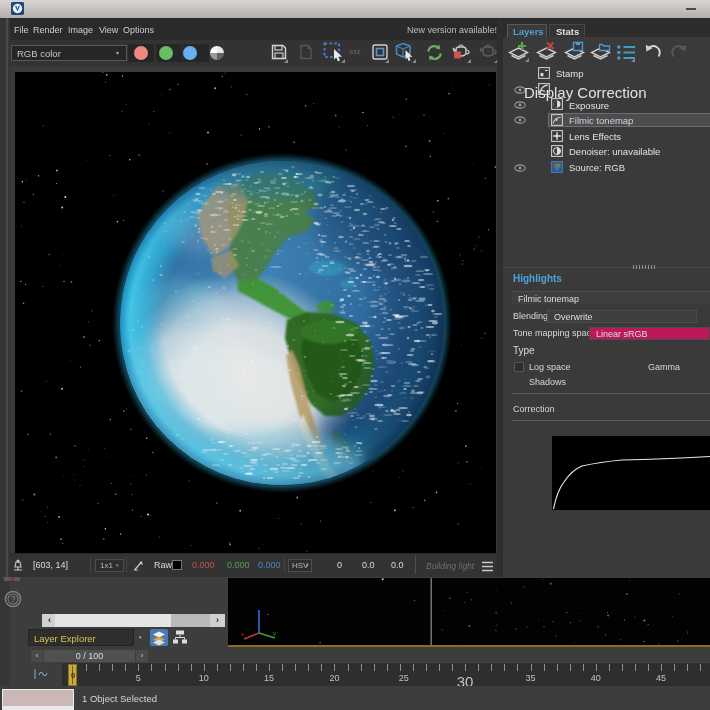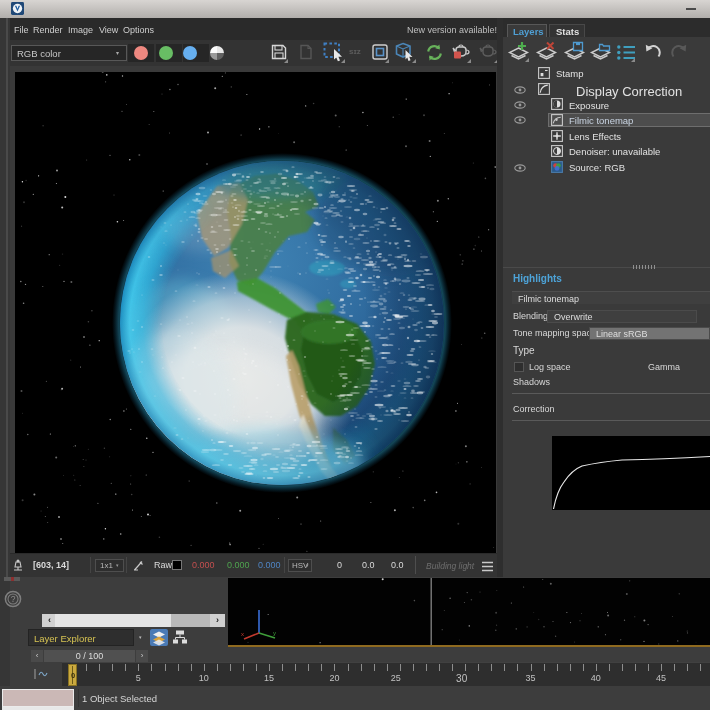--- a/index.html
+++ b/index.html
@@ -1398,21 +1398,21 @@
           <ellipse cx="190" cy="293" rx="1.8" ry="0.5" fill="#fff" opacity="0.13"></ellipse>
         </g>
 </g>
 </svg>
 
 <div class="abs" style="left:10px;top:553px;width:487px;height:24px;background:#333;border-top:1px solid #2a2a2a"></div>
 <svg class="abs" style="left:12px;top:558px" width="12" height="14" viewBox="0 0 12 14">
  <path d="M3 9 L9 9 L8 4 L4 4 Z M6 9 L6 12 M2 12 L10 12" stroke="#c9c9c9" stroke-width="1.1" fill="none"></path>
  <circle cx="6" cy="3" r="1.5" fill="#c9c9c9"></circle>
 </svg>
-<span class="abs" style="left:33px;top:560px;color:#dadada;font-size:9px;font-weight:bold">[603, 14]</span>
+<span class="abs" style="left:33px;top:560px;color:#dadada;font-size:9px;font-weight:normal">[603, 14]</span>
 <div class="abs" style="left:90px;top:557px;width:1px;height:16px;background:#454545"></div>
 <div class="abs" style="left:95px;top:559px;width:29px;height:13px;background:#2e2e2e;border:1px solid #4e4e4e">
  <span class="abs" style="left:4px;top:1px;color:#b8b8b8;font-size:8px">1x1</span>
       <span class="abs" style="left:20px;top:2px;font-size:5px;color:#999">▾</span>
 </div>
 <div class="abs" style="left:126px;top:557px;width:1px;height:16px;background:#454545"></div>
 <svg class="abs" style="left:133px;top:559px" width="13" height="13" viewBox="0 0 13 13">
  <path d="M1 11 L5 11 M1.5 11 L9 2.5 M7 3 L9.5 5.5" stroke="#c9c9c9" stroke-width="1.2" fill="none"></path>
 </svg>
 <span class="abs" style="left:154px;top:560px;color:#dadada;font-size:9px;font-weight:normal">Raw</span>
@@ -1503,21 +1503,21 @@
     <svg class="abs" style="left:538px;top:67px" width="12" height="12" viewBox="0 0 12 12">
 <rect x="0.6" y="0.6" width="10.8" height="10.8" fill="#3a3a3a" stroke="#c9c9c9" stroke-width="1.1"></rect>
       <rect x="2.6" y="6" width="2.8" height="3.2" fill="#ddd"></rect>
       <path d="M7 3.5 H9.6" stroke="#ddd" stroke-width="1.1"></path>
     </svg>
     <span class="abs" style="left:556px;top:68px;color:#e2e2e2;font-size:9.5px">Stamp</span>
     <svg class="abs" style="left:538px;top:83px" width="12" height="12" viewBox="0 0 12 12">
 <rect x="0.6" y="0.6" width="10.8" height="10.8" fill="#3a3a3a" stroke="#c9c9c9" stroke-width="1.1"></rect>
       <path d="M2.2 9.8 Q3 3 9.8 2.2" fill="none" stroke="#ddd" stroke-width="1.2"></path>
     </svg>
-    <span class="abs" style="left:576px;top:84px;color:#e2e2e2;font-size:13px">Display Correction</span>
+    <span class="abs" style="left:524px;top:84px;color:#e2e2e2;font-size:15px">Display Correction</span>
     <svg class="abs" style="left:551px;top:98px" width="12" height="12" viewBox="0 0 12 12">
 <rect x="0.6" y="0.6" width="10.8" height="10.8" fill="#3a3a3a" stroke="#c9c9c9" stroke-width="1.1"></rect>
       <circle cx="6" cy="6" r="3.5" fill="#ddd"></circle>
       <path d="M6 2.5 A3.5 3.5 0 0 0 6 9.5 Z" fill="#3a3a3a"></path>
     </svg>
     <span class="abs" style="left:569px;top:99.5px;color:#e2e2e2;font-size:9.5px">Exposure</span>
     <svg class="abs" style="left:551px;top:114px" width="12" height="12" viewBox="0 0 12 12">
 <rect x="0.6" y="0.6" width="10.8" height="10.8" fill="#4d4d4d" stroke="#c9c9c9" stroke-width="1.1"></rect>
       <path d="M2.2 9.3 Q3.6 3.6 9.8 3.2" fill="none" stroke="#c6c6c6" stroke-width="1.1"></path>
       <circle cx="5.5" cy="5.8" r="1.2" fill="#c6c6c6"></circle>
@@ -1547,28 +1547,28 @@
 <div class="abs" style="left:633px;top:265px;width:24px;height:4px;background:repeating-linear-gradient(90deg,#909090 0 1px,transparent 1px 3px)"></div>
 <span class="abs" style="left:513px;top:273px;color:#4da3d8;font-weight:bold;font-size:10px">Highlights</span>
 <div class="abs" style="left:512px;top:291px;width:198px;height:13px;background:#3f3f3f;border-top:1px solid #4e4e4e">
  <span class="abs" style="left:6px;top:2px;color:#dedede;font-size:9px">Filmic tonemap</span>
 </div>
 <span class="abs" style="left:513px;top:311px;color:#d8d8d8;font-size:9px">Blending</span>
 <div class="abs" style="left:547px;top:310px;width:150px;height:13px;background:#3f3f3f;border:1px solid #4b4b4b">
  <span class="abs" style="left:6px;top:1px;color:#dedede;font-size:9px">Overwrite</span>
 </div>
 <span class="abs" style="left:513px;top:328px;color:#d8d8d8;font-size:9px">Tone mapping space</span>
-<div class="abs" style="left:589px;top:327px;width:121px;height:13px;background:#737373;border:1px solid #4b4b4b">
+<div class="abs" style="left:589px;top:327px;width:121px;height:13px;background:#be185d;border:1px solid #4b4b4b">
  <span class="abs" style="left:6px;top:1px;color:#dedede;font-size:9px">Linear sRGB</span>
 </div>
 <span class="abs" style="left:513px;top:345px;color:#d8d8d8;font-size:10px">Type</span>
 <div class="abs" style="left:514px;top:362px;width:10px;height:10px;background:#2e2e2e;border:1px solid #555"></div>
 <span class="abs" style="left:529px;top:362px;color:#d8d8d8;font-size:9px">Log space</span>
 <span class="abs" style="left:648px;top:362px;color:#d8d8d8;font-size:9px">Gamma</span>
-<span class="abs" style="left:513px;top:377px;color:#d8d8d8;font-size:9px">Shadows</span>
+<span class="abs" style="left:529px;top:377px;color:#d8d8d8;font-size:9px">Shadows</span>
 <div class="abs" style="left:512px;top:393px;width:198px;height:1px;background:#5a5a5a"></div>
 <span class="abs" style="left:513px;top:404px;color:#d8d8d8;font-size:9px">Correction</span>
 <div class="abs" style="left:512px;top:420px;width:198px;height:1px;background:#5a5a5a"></div>
 <div class="abs" style="left:552px;top:436px;width:158px;height:74px;background:#000">
  <svg width="158" height="74" viewBox="0 0 158 74">
   <path d="M1.5 73 Q5 55 12 46 Q20 34 30 30 Q48 26 70 24 Q110 23 158 20.5" fill="none" stroke="#e8e8e8" stroke-width="1.2"></path>
  </svg>
 </div>
 
 <div class="abs" style="left:10px;top:577px;width:700px;height:133px;background:#3d3d3d"></div>
@@ -1728,22 +1728,22 @@
     <div class="abs" style="left:635.0px;top:664px;width:1px;height:7px;background:#8e8e8e"></div>
     <div class="abs" style="left:648.1px;top:664px;width:1px;height:7px;background:#8e8e8e"></div>
     <div class="abs" style="left:661.1px;top:664px;width:1px;height:7px;background:#8e8e8e"></div>
     <div class="abs" style="left:674.2px;top:664px;width:1px;height:7px;background:#8e8e8e"></div>
     <div class="abs" style="left:687.3px;top:664px;width:1px;height:7px;background:#8e8e8e"></div>
     <div class="abs" style="left:700.4px;top:664px;width:1px;height:7px;background:#8e8e8e"></div>
     <div class="abs" style="left:129.3px;top:673px;width:18px;text-align:center;font-size:9px;color:#c2c2c2">5</div>
     <div class="abs" style="left:194.7px;top:673px;width:18px;text-align:center;font-size:9px;color:#c2c2c2">10</div>
     <div class="abs" style="left:260.1px;top:673px;width:18px;text-align:center;font-size:9px;color:#c2c2c2">15</div>
     <div class="abs" style="left:325.4px;top:673px;width:18px;text-align:center;font-size:9px;color:#c2c2c2">20</div>
-    <div class="abs" style="left:390.8px;top:673px;width:18px;text-align:left;font-size:9px;color:#c2c2c2">25</div>
-    <div class="abs" style="left:456.1px;top:673px;width:18px;text-align:left;font-size:10px;color:#c2c2c2">30</div>
+    <div class="abs" style="left:390.8px;top:673px;width:18px;text-align:right;font-size:9px;color:#c2c2c2">25</div>
+    <div class="abs" style="left:456.1px;top:673px;width:18px;text-align:center;font-size:15px;color:#c2c2c2">30</div>
     <div class="abs" style="left:521.5px;top:673px;width:18px;text-align:center;font-size:9px;color:#c2c2c2">35</div>
     <div class="abs" style="left:586.8px;top:673px;width:18px;text-align:center;font-size:9px;color:#c2c2c2">40</div>
     <div class="abs" style="left:652.1px;top:673px;width:18px;text-align:center;font-size:9px;color:#c2c2c2">45</div>
 <div class="abs" style="left:68px;top:664px;width:9px;height:22px;background:#caa93f;border:1px solid #8a7322">
  <div class="abs" style="left:3px;top:1px;width:1px;height:18px;background:#6b5a18"></div>
  <span class="abs" style="left:2px;top:6px;font-size:7.5px;color:#3a3110;font-weight:bold">0</span>
 </div>
 
 <div class="abs" style="left:0;top:686px;width:710px;height:24px;background:#3d3d3d"></div>
 <div class="abs" style="left:2px;top:689px;width:72px;height:18px;background:#cbb8b6;border:1px solid #ebebeb"></div>

